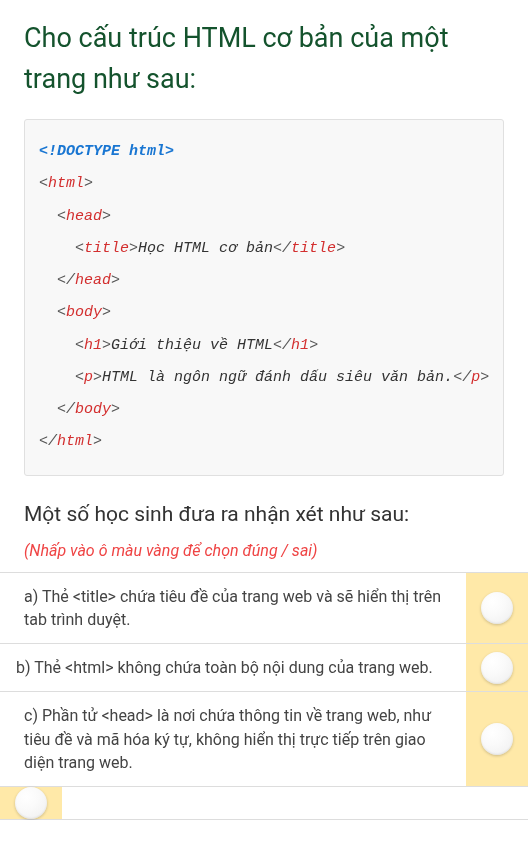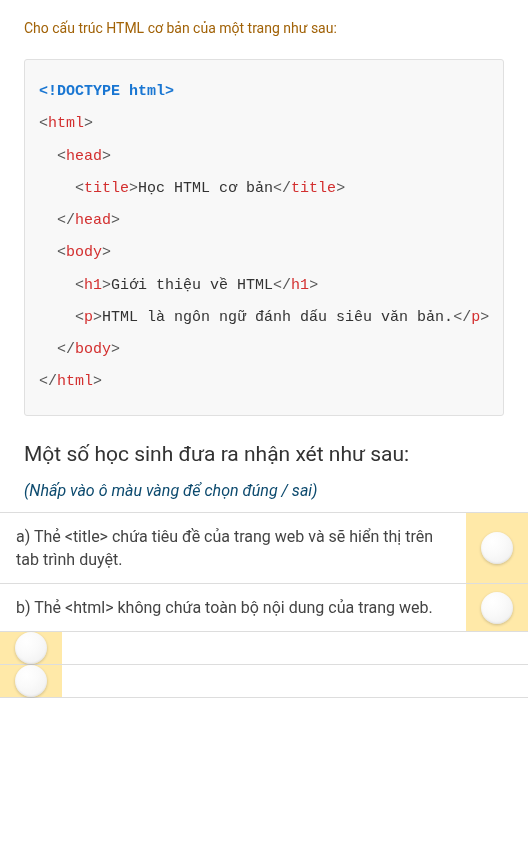--- a/index.html
+++ b/index.html
@@ -1,26 +1,26 @@
 <!DOCTYPE html>
 <html><head>
 <meta charset="utf-8">
 <style>
 * { box-sizing: border-box; margin: 0; padding: 0; }
 body { font-family: -apple-system, BlinkMacSystemFont, "Segoe UI", Roboto, Arial, sans-serif; background: #fff; width: 528px; }
 .container { padding: 0 24px; }
-.intro { font-size: 14px; color: #a16207; line-height: 1.5; margin: 18px 0 20px; }
-.code-block { background: #f8f8f8; border: 1px solid #e0e0e0; border-radius: 3px; padding: 16px 14px; font-family: "Courier New", Consolas, monospace; font-size: 15px; line-height: 2.15; white-space: pre; overflow-x: auto; margin-bottom: 24px; }
+.intro { font-size: 27px; color: #14532d; line-height: 1.5; margin: 18px 0 20px; }
+.code-block { background: #f8f8f8; border: 1px solid #e0e0e0; border-radius: 3px; padding: 16px 14px; font-family: "Courier New", Consolas, monospace; font-size: 15px; line-height: 2.15; white-space: pre; overflow-x: auto; margin-bottom: 24px; font-style: italic; }
 .code-block .t-doc { color: #1976d2; font-weight: bold; }
 .code-block .t-arg { color: #1976d2; font-weight: bold; }
 .code-block .t-tag { color: #d32f2f; }
 .code-block .t-br { color: #555; }
 .code-block .t-txt { color: #333; }
 .subhead { font-size: 21px; color: #333; line-height: 1.4; margin-bottom: 12px; }
-.hint { font-style: italic; color: #0c4a6e; font-size: 16px; margin-bottom: 12px; }
+.hint { font-style: italic; color: #ef4444; font-size: 16px; margin-bottom: 12px; }
 .options { border-top: 1px solid #ddd; }
 .option-row { display: flex; border-bottom: 1px solid #ddd; }
 .option-text { flex: 1; padding: 12px 14px 12px 0; font-size: 16px; color: #444; line-height: 1.45; }
 .option-toggle { width: 62px; background: #ffe9a8; display: flex; align-items: center; justify-content: center; }
 .circle { width: 32px; height: 32px; border-radius: 50%; background: radial-gradient(circle at 35% 30%, #fff 0%, #fafafa 40%, #eee 100%); box-shadow: 0 1px 3px rgba(0,0,0,0.2), inset 0 -1px 2px rgba(0,0,0,0.08); }
 </style>
 </head>
 <body>
 
 <div class="container">
@@ -36,32 +36,33 @@
     <span class="t-br">&lt;</span><span class="t-tag">p</span><span class="t-br">&gt;</span><span class="t-txt">HTML là ngôn ngữ đánh dấu siêu văn bản.</span><span class="t-br">&lt;/</span><span class="t-tag">p</span><span class="t-br">&gt;</span>
   <span class="t-br">&lt;/</span><span class="t-tag">body</span><span class="t-br">&gt;</span>
 <span class="t-br">&lt;/</span><span class="t-tag">html</span><span class="t-br">&gt;</span></div>
 
   <p class="subhead">Một số học sinh đưa ra nhận xét như sau:</p>
   <p class="hint">(Nhấp vào ô màu vàng để chọn đúng / sai)</p>
 </div>
 
 <div class="options">
   <div class="option-row">
-    <div class="option-text" style="padding-left:16px">a) Thẻ &lt;title&gt; chứa tiêu đề của trang web và sẽ hiển thị trên tab trình duyệt.</div>
+    <div class="option-text" style="padding-left:24px">a) Thẻ &lt;title&gt; chứa tiêu đề của trang web và sẽ hiển thị trên tab trình duyệt.</div>
     <div class="option-toggle">
         <div class="circle"></div>
       </div>
   </div>
   <div class="option-row">
     <div class="option-text" style="padding-left:16px">b) Thẻ &lt;html&gt; không chứa toàn bộ nội dung của trang web.</div>
     <div class="option-toggle">
         <div class="circle"></div>
       </div>
   </div>
   <div class="option-row">
+    <div class="option-text" style="padding-left:24px">c) Phần tử &lt;head&gt; là nơi chứa thông tin về trang web, như tiêu đề và mã hóa ký tự, không hiển thị trực tiếp trên giao diện trang web.</div>
     <div class="option-toggle">
         <div class="circle"></div>
       </div>
   </div>
   <div class="option-row">
     <div class="option-toggle">
         <div class="circle"></div>
       </div>
   </div>
 </div>

